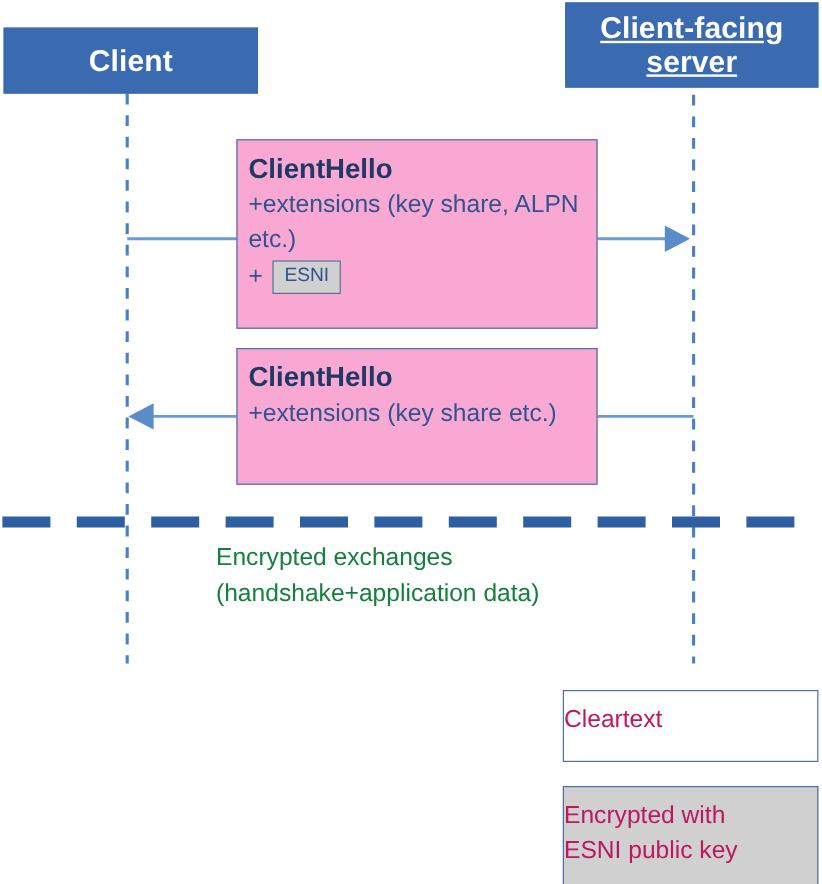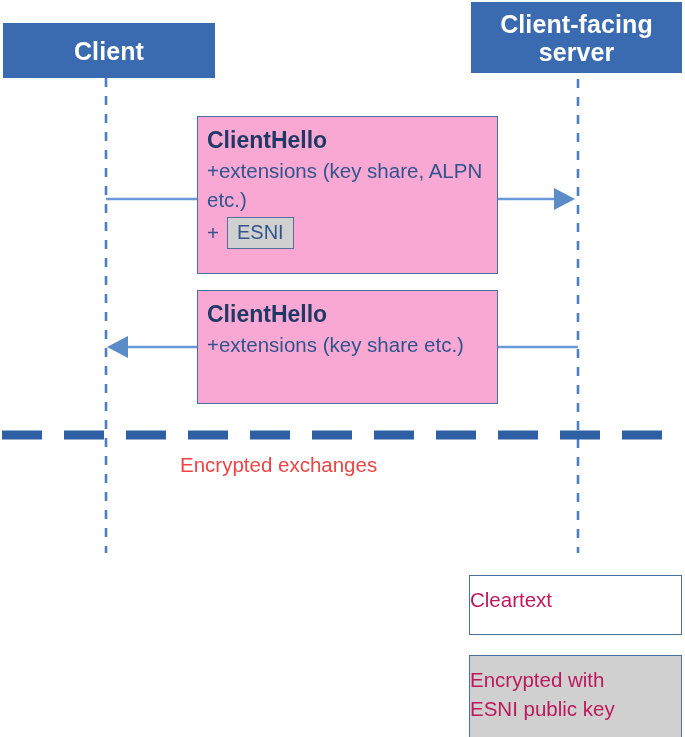--- a/index.html
+++ b/index.html
@@ -46,20 +46,21 @@
     top: 23px;
     width: 212px;
     height: 55px;
     text-align: right;
   }
   #actor-server {
     left: 471px;
     top: 2px;
     width: 211px;
     height: 71px;
+    text-decoration: underline;
   }
 
   
   .msg-box {
     position: absolute;
     background: #f9a8d4;
     border: 1.6px solid #4A6FA5;
     box-sizing: border-box;
     padding: 10px 10px 6px 9px;
   }
@@ -96,33 +97,33 @@
   .esni-plus {
     color: #31548C;
     font-size: 20.5px;
     line-height: 1;
     margin-right: 8px;
   }
   .esni-badge {
     background: #D0D0D0;
     border: 1.6px solid #5A6E96;
     color: #31548C;
-    font-size: 20px;
+    font-size: 16px;
     padding: 3px 9px 4px 9px;
     box-sizing: border-box;
     line-height: 1.15;
   }
 
   
   #encrypted-caption {
     position: absolute;
     left: 180px;
     top: 450px;
     width: 360px;
-    color: #ef4444;
+    color: #15803d;
     font-size: 20.5px;
     line-height: 1.45;
   }
 
   
   .legend-box {
     position: absolute;
     border: 1.6px solid #4A6FA5;
     box-sizing: border-box;
     padding: 10px 0;
@@ -182,20 +183,21 @@
     </div>
   </div>
 
   <div class="msg-box" id="msg-serverhello">
     <div class="msg-title">ClientHello</div>
     <div class="msg-body">+extensions (key share etc.)</div>
   </div>
 
   <div id="encrypted-caption">
     <div>Encrypted exchanges</div>
+    <div>(handshake+application data)</div>
   </div>
 
   <div class="legend-box" id="legend-cleartext">
     <span>Cleartext</span>
   </div>
 
   <div class="legend-box" id="legend-encrypted">
     <span>Encrypted with<br>ESNI public key</span>
   </div>
 

